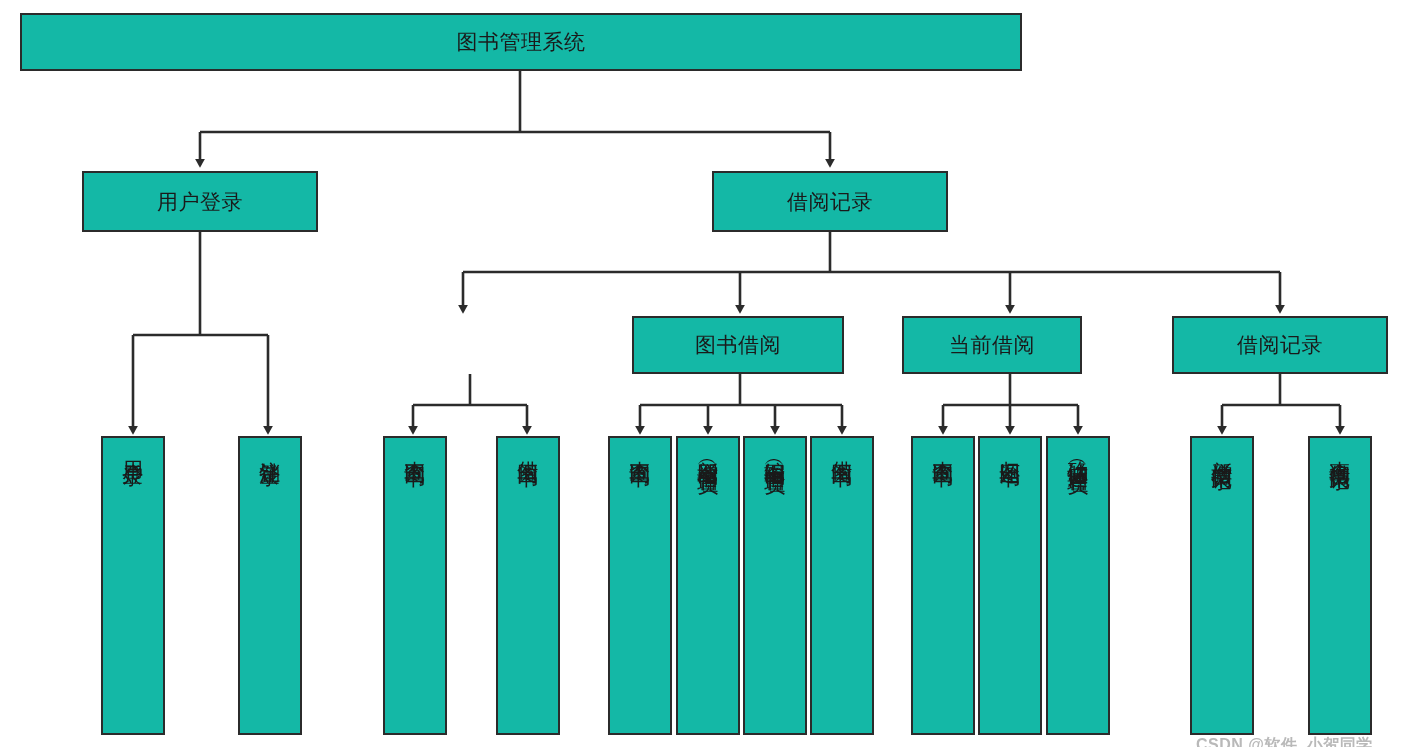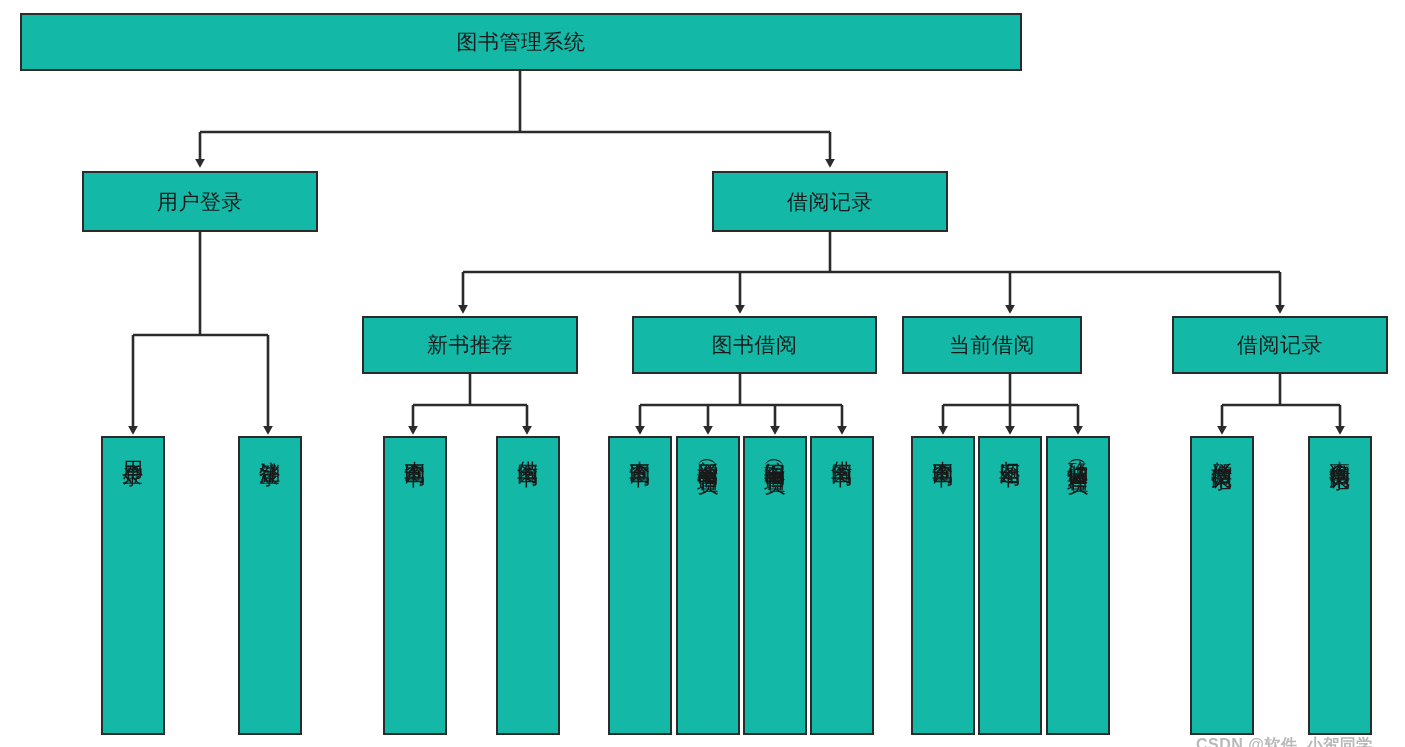--- a/index.html
+++ b/index.html
@@ -121,24 +121,21 @@
     <span>图书管理系统</span>
   </div>
 
   <div class="node horiz" style="left:82px; top:171px; width:236px; height:61px;">
     <span>用户登录</span>
   </div>
   <div class="node horiz" style="left:712px; top:171px; width:236px; height:61px;">
     <span>借阅记录</span>
   </div>
 
-  <div class="node horiz" style="left:362px; top:316px; width:216px; height:58px;">
-    <span>新书推荐</span>
-  </div>
-  <div class="node horiz" style="left:632px; top:316px; width:245px; height:58px;">
+  <div class="node horiz" style="left:632px; top:316px; width:212px; height:58px;">
     <span>图书借阅</span>
   </div>
   <div class="node horiz" style="left:902px; top:316px; width:180px; height:58px;">
     <span>当前借阅</span>
   </div>
   <div class="node horiz" style="left:1172px; top:316px; width:216px; height:58px;align-items:center;">
     <span>借阅记录</span>
   </div>
 
   <div class="node vert" style="left:101px; top:436px; width:64px; height:299px;">

